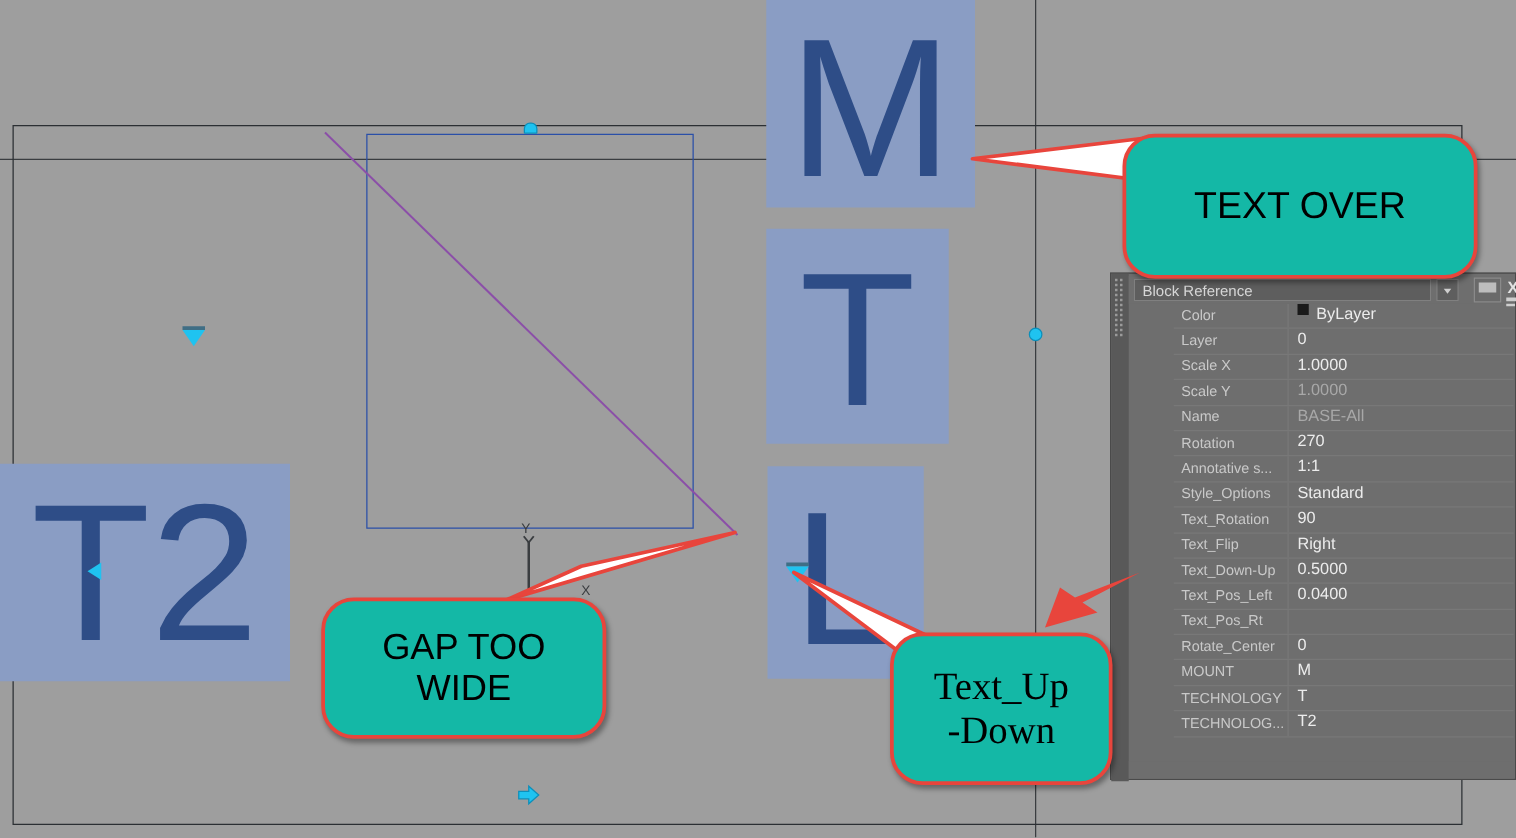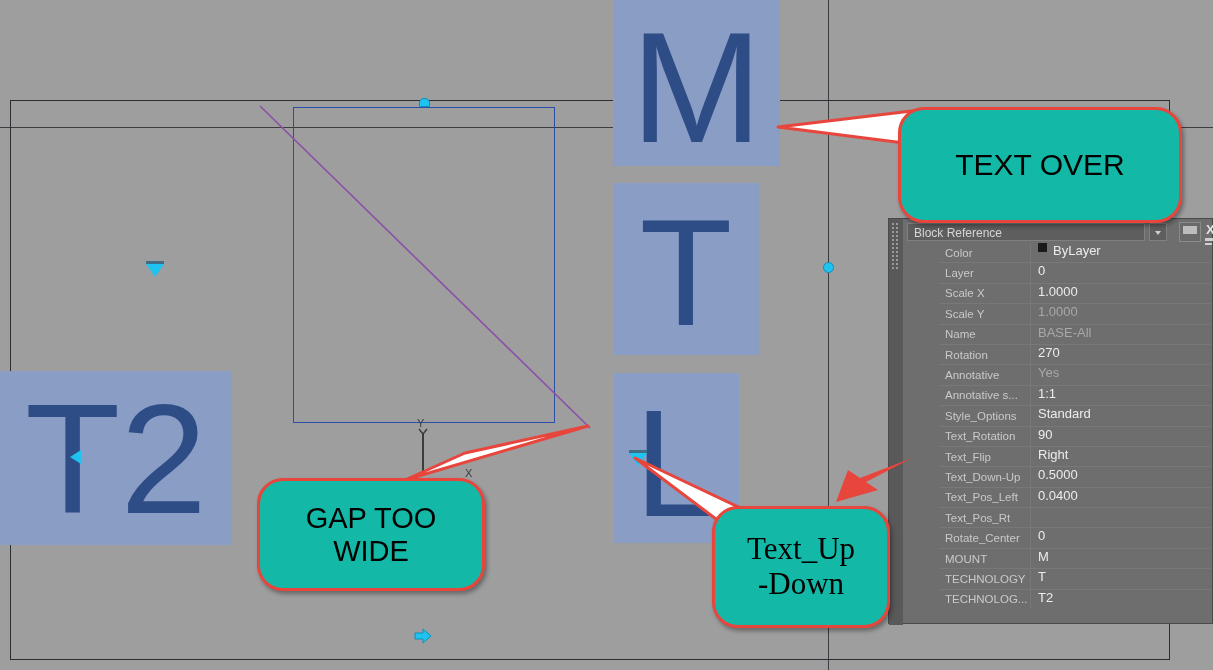--- a/index.html
+++ b/index.html
@@ -280,24 +280,20 @@
         </div>
         <div class="prow">
           <div class="pname">Name</div>
           <div class="pval dim">BASE-All</div>
         </div>
         <div class="prow">
           <div class="pname">Rotation</div>
           <div class="pval">270</div>
         </div>
         <div class="prow">
-          <div class="pname">Annotative</div>
-          <div class="pval dim">Yes</div>
-        </div>
-        <div class="prow">
           <div class="pname">Annotative s...</div>
           <div class="pval">1:1</div>
         </div>
         <div class="prow">
           <div class="pname">Style_Options</div>
           <div class="pval">Standard</div>
         </div>
         <div class="prow">
           <div class="pname">Text_Rotation</div>
           <div class="pval">90</div>

